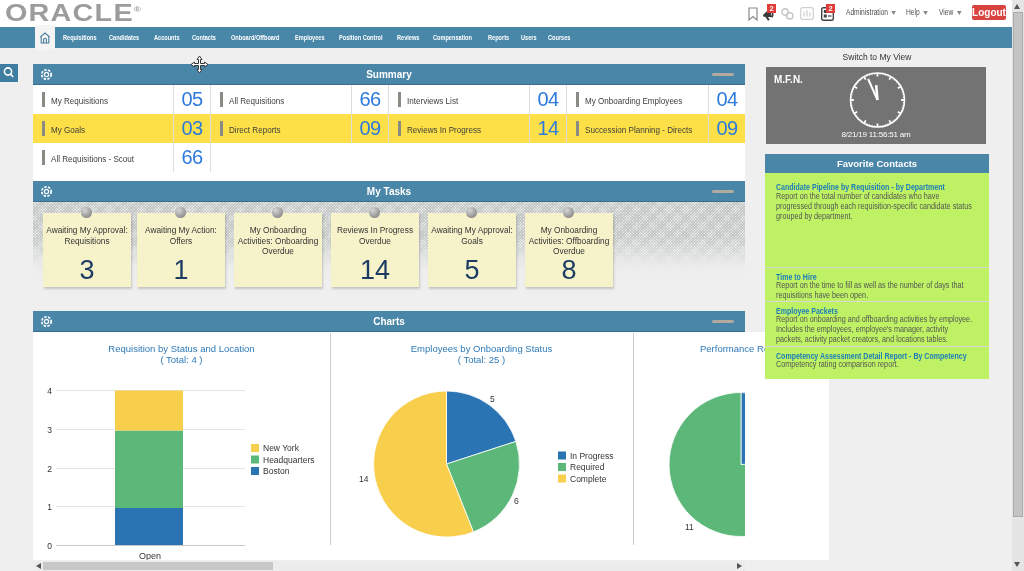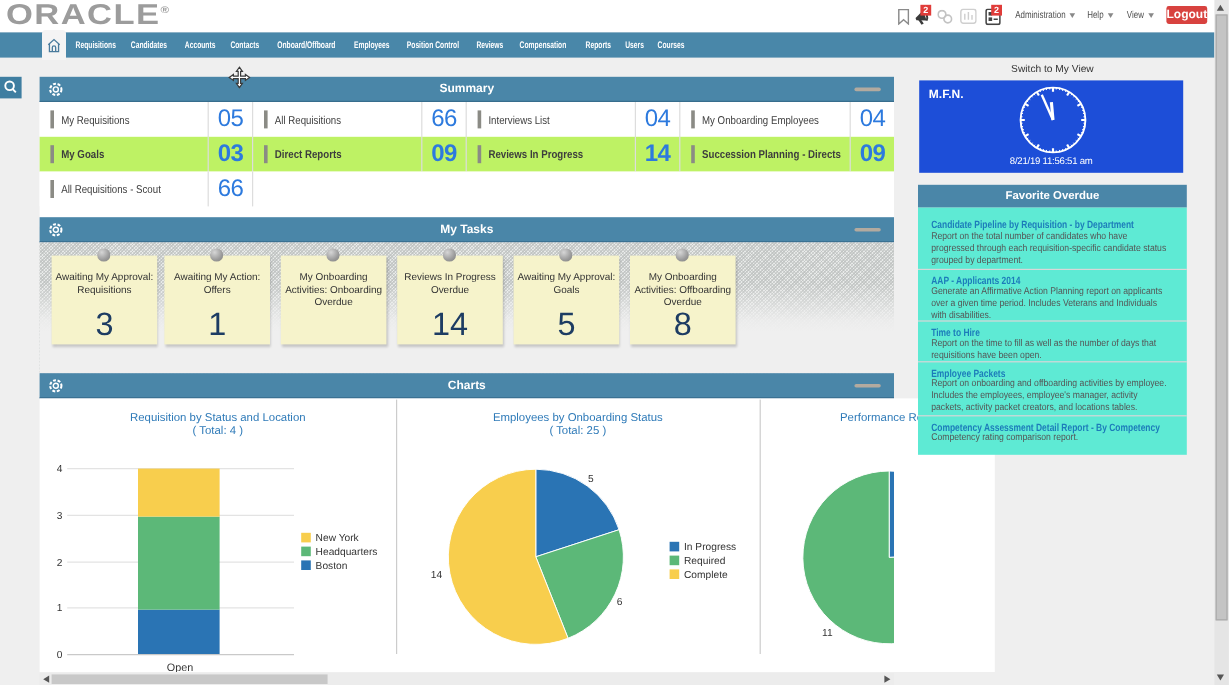--- a/index.html
+++ b/index.html
@@ -50,25 +50,25 @@
 #chartbody { top:332px; left:33px; width:796px; height:228px; background:#fff; overflow:hidden; }
 .csep { position:absolute; top:1px; height:212px; width:1px; background:#ccc; }
 .ctitle { position:absolute; top:11px; font-size:9.5px; color:#2e7ab8; text-align:center; }
 
 #hscroll { top:561px; left:33px; width:712px; height:10px; background:#ececec; }
 #hthumb { position:absolute; left:10px; top:1px; width:230px; height:8px; background:#c8c8c8; }
 #vscroll { top:0; left:1012px; width:12px; height:571px; background:#e5e5e5; }
 #vthumb { position:absolute; left:1px; top:12px; width:10px; height:505px; background:#c4c4c4; border:1px solid #aaa; }
 
 #switchmv { top:52px; left:765px; width:224px; text-align:center; font-size:8.5px; color:#333; }
-#clockbox { top:67px; left:766px; width:220px; height:77px; background:#1d4ed8; }
+#clockbox { top:67px; left:766px; width:220px; height:77px; background:#737373; }
 #mfn { position:absolute; left:8px; top:7px; color:#fff; font-weight:bold; font-size:10px; }
 #clockdate { position:absolute; left:0; bottom:5px; width:100%; text-align:center; color:#fff; font-size:8px; letter-spacing:-0.2px; }
 #favhead { top:154px; left:765px; width:224px; height:19px; background:#4a86a8; text-align:center; font-size:9.5px; font-weight:bold; color:#fff; line-height:19px; }
-#favbody { top:173px; left:765px; width:224px; height:206px; background:#5eead4; }
+#favbody { top:173px; left:765px; width:224px; height:206px; background:#bef264; }
 .fitem { position:absolute; left:0; width:224px; border-top:1px solid #d8d8d8; overflow:hidden; }
 .fitem.first { border-top:none; }
 .ftitle { position:absolute; left:11px; top:4px; font-size:8.8px; font-weight:bold; color:#1c7cba; transform:scaleX(0.8); transform-origin:left; white-space:nowrap; }
 .fdesc { position:absolute; left:11px; top:13px; width:225px; font-size:8.2px; line-height:10px; color:#555; transform:scaleX(0.88); transform-origin:left; }
 </style>
 </head>
 <body>
 <div id="stage">
 
   <div class="abs" id="topbar"></div>
@@ -156,21 +156,21 @@
           <span class="sbar"></span>
           <span class="slbl">Interviews List</span>
           <span class="snum">04</span>
         </div>
       <div class="scell" style="left:534px;border-right:none;">
           <span class="sbar"></span>
           <span class="slbl">My Onboarding Employees</span>
           <span class="snum">04</span>
         </div>
     </div>
-    <div class="srow" style="top:29px;background:#bef264;font-weight:bold;">
+    <div class="srow" style="top:29px;background:#fde047;">
       <div class="scell" style="left:0;">
           <span class="sbar"></span>
           <span class="slbl">My Goals</span>
           <span class="snum">03</span>
         </div>
       <div class="scell" style="left:178px;">
           <span class="sbar"></span>
           <span class="slbl">Direct Reports</span>
           <span class="snum">09</span>
         </div>
@@ -390,30 +390,26 @@
         </g>
         <g stroke="#fff">
           <line x1="0" y1="0" x2="-1" y2="-15" stroke-width="2.6" transform="rotate(-1.3)"></line>
           <line x1="0" y1="0" x2="0" y2="-23" stroke-width="2" transform="rotate(-24)"></line>
         </g>
       </g>
       <g id="tickg"></g>
     </svg>
     <span id="clockdate">8/21/19 11:56:51 am</span>
     </div>
-  <div class="abs" id="favhead">Favorite Overdue</div>
+  <div class="abs" id="favhead">Favorite Contacts</div>
   <div class="abs" id="favbody">
     <div class="fitem first" style="top:0;height:51px;">
       <div class="ftitle" style="top:9px;">Candidate Pipeline by Requisition - by Department</div>
       <div class="fdesc" style="top:19px;">Report on the total number of candidates who have progressed through each requisition-specific candidate status grouped by department.</div>
     </div>
-    <div class="fitem" style="top:51px;height:43px;">
-      <div class="ftitle">AAP - Applicants 2014</div>
-      <div class="fdesc">Generate an Affirmative Action Planning report on applicants over a given time period. Includes Veterans and Individuals with disabilities.</div>
-    </div>
     <div class="fitem" style="top:94px;height:34px;">
       <div class="ftitle">Time to Hire</div>
       <div class="fdesc">Report on the time to fill as well as the number of days that requisitions have been open.</div>
     </div>
     <div class="fitem" style="top:128px;height:45px;">
       <div class="ftitle">Employee Packets</div>
       <div class="fdesc">Report on onboarding and offboarding activities by employee. Includes the employees, employee's manager, activity packets, activity packet creators, and locations tables.</div>
     </div>
     <div class="fitem" style="top:173px;height:33px;">
       <div class="ftitle">Competency Assessment Detail Report - By Competency</div>

